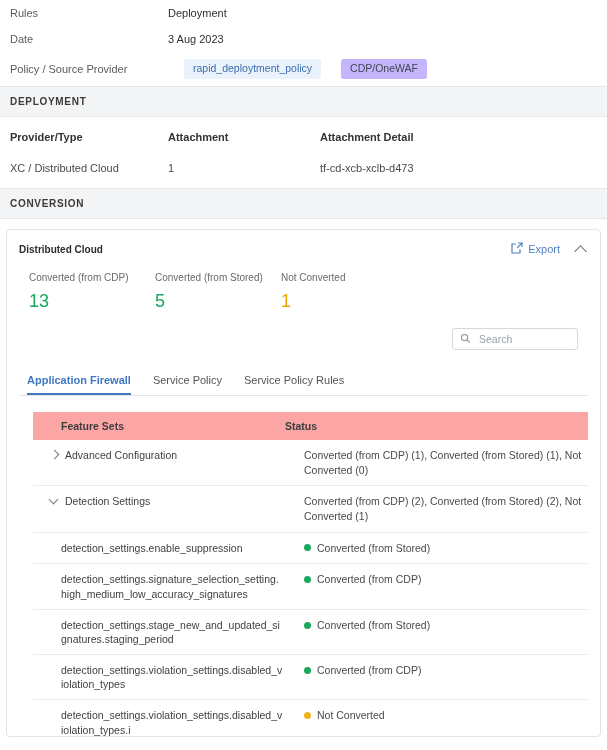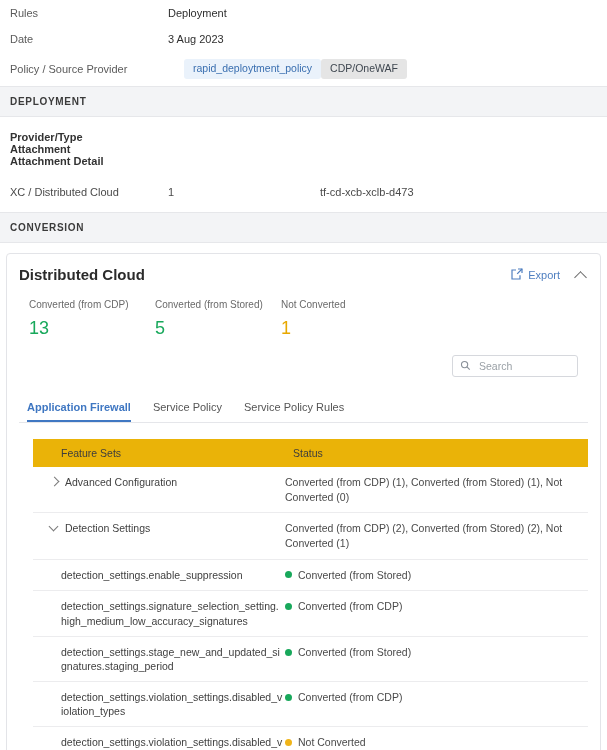--- a/index.html
+++ b/index.html
@@ -23,63 +23,63 @@
   }
   .meta-label { width: 158px; color: #5b5b5b; font-size: 11px; }
   .meta-value { color: #2f2f2f; font-size: 11px; }
   .meta-row.tall { min-height: 34px; gap: 16px; }
 
   .chip {
     display: inline-block;
     font-size: 10.5px;
     padding: 4px 9px;
     border-radius: 3px;
-    margin-right: 0;
+    margin-right: 20px;
     line-height: 1.1;
   }
   .chip-blue { background: #eaf2fb; color: #3a6fb0; }
-  .chip-grey { background: #e5e5e5; color: #3f4750; }
+  .chip-grey { background: #c4b5fd; color: #3f4750; }
 
   
   .section-head {
     background: #f3f4f6;
     border-top: 1px solid #e6e7ea;
     border-bottom: 1px solid #e6e7ea;
     font-size: 10px;
     font-weight: bold;
     letter-spacing: .7px;
     color: #3b3b3b;
     padding: 9px 10px;
   }
 
   
   .dep-table { padding: 0 10px; }
   .dep-head, .dep-row { display: flex; font-size: 11px; }
-  .dep-head { padding: 14px 0 10px; font-weight: bold; color: #333; flex-direction: column; }
+  .dep-head { padding: 14px 0 10px; font-weight: bold; color: #333; }
   .dep-row { padding: 9px 0 14px; color: #4a4a4a; }
   .col-1 { width: 158px; }
   .col-2 { width: 152px; }
   .col-3 { flex: 1; }
 
   
   .card {
     margin: 10px 6px 0 6px;
     border: 1px solid #e3e4e8;
     border-radius: 4px;
     background: #fff;
     height: 508px;
     position: relative;
     overflow: hidden;
   }
   .card-head {
     display: flex;
     align-items: center;
     padding: 12px 12px 6px 12px;
   }
-  .card-title { font-size: 15px; font-weight: bold; color: #2b2b2b; flex: 1; }
+  .card-title { font-size: 10px; font-weight: bold; color: #2b2b2b; flex: 1; }
   .export-btn {
     display: flex; align-items: center; gap: 5px;
     color: #4f7fc0; font-size: 11px; cursor: pointer;
     margin-right: 14px;
   }
   .chev {
     width: 14px; height: 14px; position: relative; cursor: pointer;
   }
   .chev::before {
     content: "";
@@ -136,34 +136,34 @@
   .tab.active {
     color: #3f77c2;
     font-weight: bold;
     border-bottom: 2px solid #3f77c2;
   }
 
   
   .ft { margin: 16px 12px 0 26px; font-size: 10.5px; }
   .ft-head {
     display: flex;
-    background: #eab308;
+    background: #fca5a5;
     padding: 8px 0 8px 0;
-    font-weight: normal;
+    font-weight: bold;
     color: #3d3d3d;
-    gap: 8px;
   }
   .ft-c1 { width: 250px; padding-left: 28px; }
   .ft-c2 { flex: 1; padding-left: 2px; }
   .ft-row {
     display: flex;
     border-bottom: 1px solid #ececee;
     padding: 8px 0;
     align-items: flex-start;
     min-height: 31px;
+    gap: 19px;
   }
   .ft-row .ft-c1 { display: flex; align-items: flex-start; gap: 6px; padding-left: 16px; }
   .ft-row .ft-c1.child { padding-left: 28px; }
   .ft-name { color: #3f3f3f; line-height: 1.35; word-break: break-all; }
   .ft-status { color: #4a4a4a; line-height: 1.4; }
   .arrow {
     width: 10px; height: 10px; flex: none; position: relative; margin-top: 2px;
     cursor: pointer;
   }
   .arrow::before {

